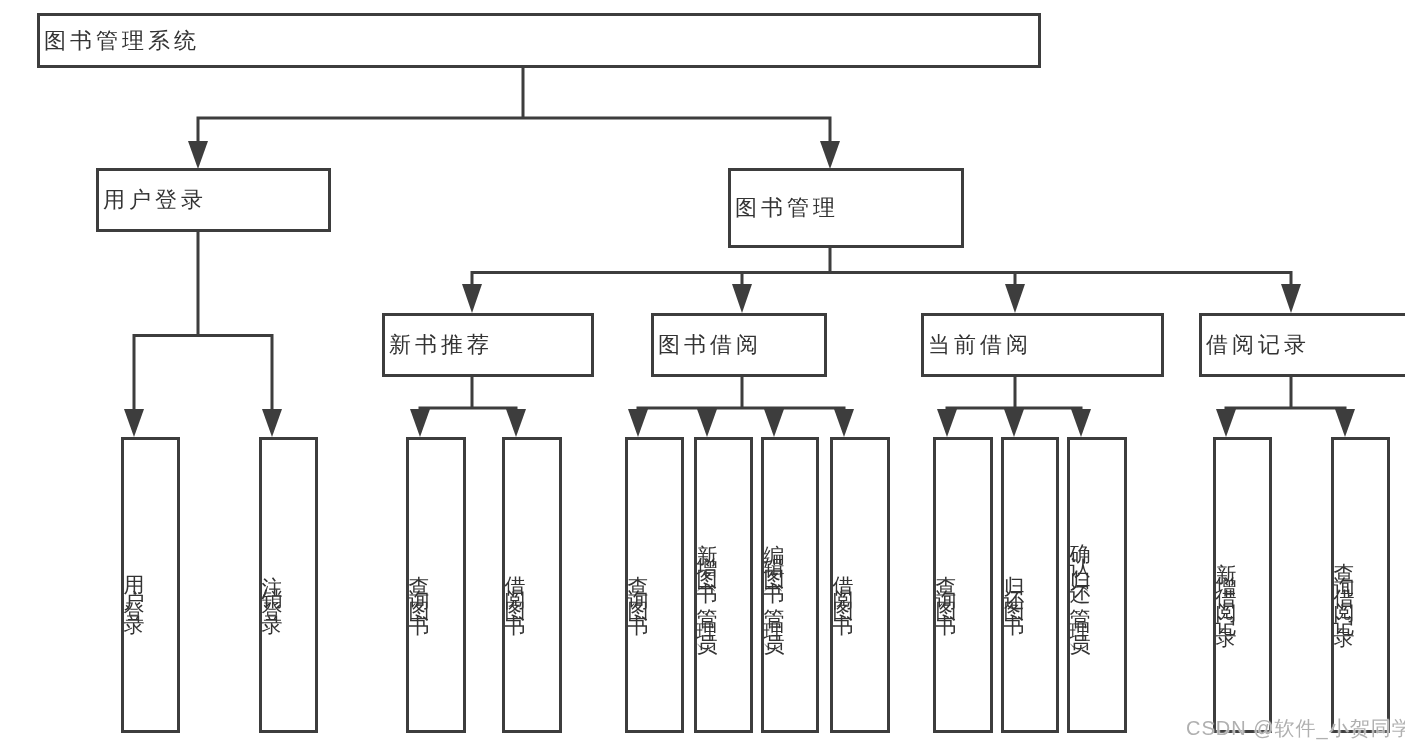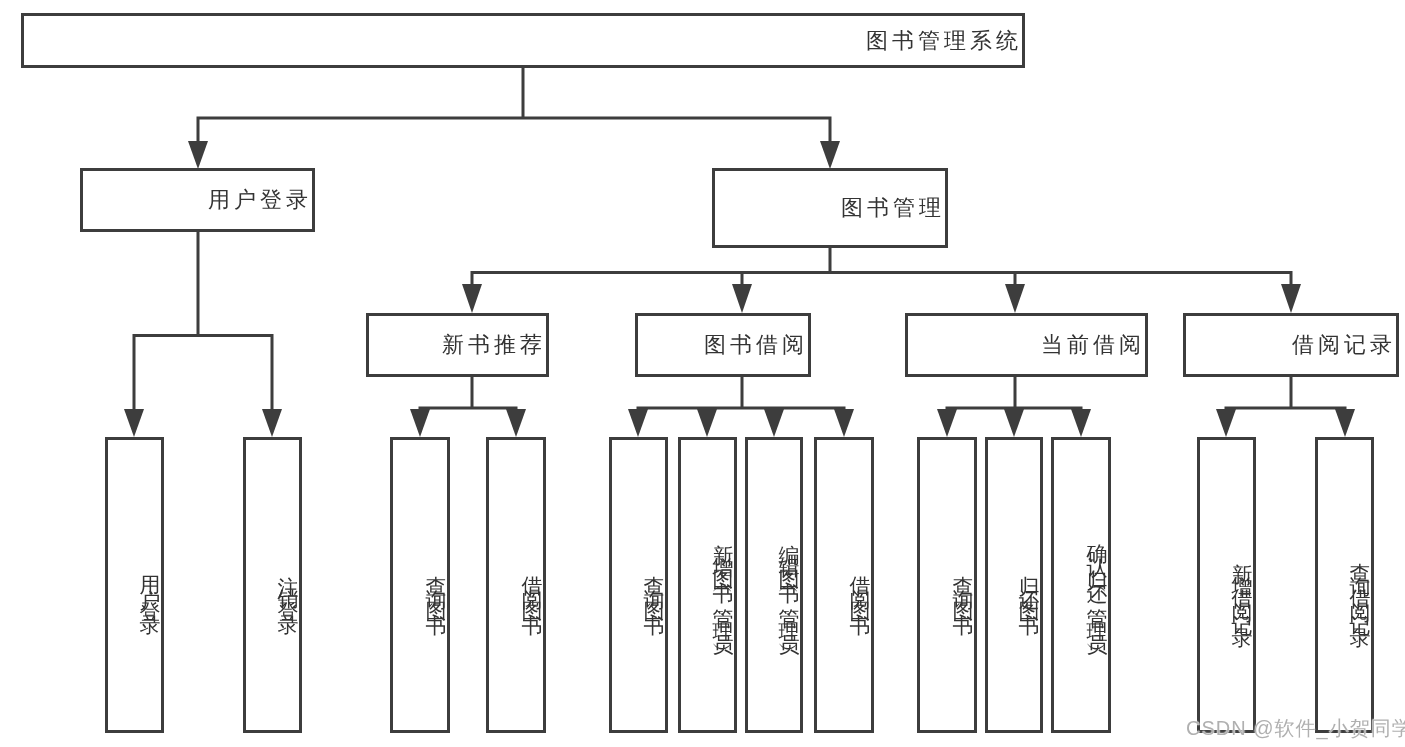--- a/index.html
+++ b/index.html
@@ -1,20 +1,20 @@
 <!DOCTYPE html>
 <html><head>
 <meta charset="utf-8">
 <style>
   html,body{margin:0;padding:0;background:#ffffff;}
   body{font-family:"Liberation Sans","DejaVu Sans",sans-serif;}
   .stage{position:relative;width:1405px;height:747px;background:#ffffff;overflow:hidden;color:#333333;}
   .connectors{position:absolute;left:0;top:0;width:1405px;height:747px;z-index:1;}
   .box{position:absolute;box-sizing:border-box;border:3px solid #3d3d3d;background:#ffffff;
-       display:flex;align-items:center;justify-content:flex-end;z-index:2;}
+       display:flex;align-items:center;justify-content:flex-start;z-index:2;margin-left:16px;}
   .box.h span{font-size:22px;letter-spacing:4px;padding-left:4px;color:#333333;white-space:nowrap;}
   .box.v span{writing-mode:vertical-rl;text-orientation:mixed;font-size:21px;letter-spacing:13px;
               line-height:1;color:#333333;white-space:nowrap;}
   .watermark{position:absolute;left:1186px;top:715px;z-index:5;font-size:20px;letter-spacing:1px;
              color:#b0b0b0;white-space:nowrap;text-shadow:0 0 2px #ffffff,0 0 1px #ffffff;}
 </style>
 </head>
 <body>
 
 <div class="stage">
@@ -63,21 +63,21 @@
     <span>图书管理系统</span>
   </div>
 
   <div class="box h" style="left:80px;top:168px;width:235px;height:64px">
     <span>用户登录</span>
   </div>
   <div class="box h" style="left:712px;top:168px;width:236px;height:80px">
     <span>图书管理</span>
   </div>
 
-  <div class="box h" style="left:366px;top:313px;width:183px;height:64px">
+  <div class="box h" style="left:366px;top:313px;width:212px;height:64px">
     <span>新书推荐</span>
   </div>
   <div class="box h" style="left:635px;top:313px;width:176px;height:64px">
     <span>图书借阅</span>
   </div>
   <div class="box h" style="left:905px;top:313px;width:243px;height:64px">
     <span>当前借阅</span>
   </div>
   <div class="box h" style="left:1183px;top:313px;width:216px;height:64px">
     <span>借阅记录</span>

